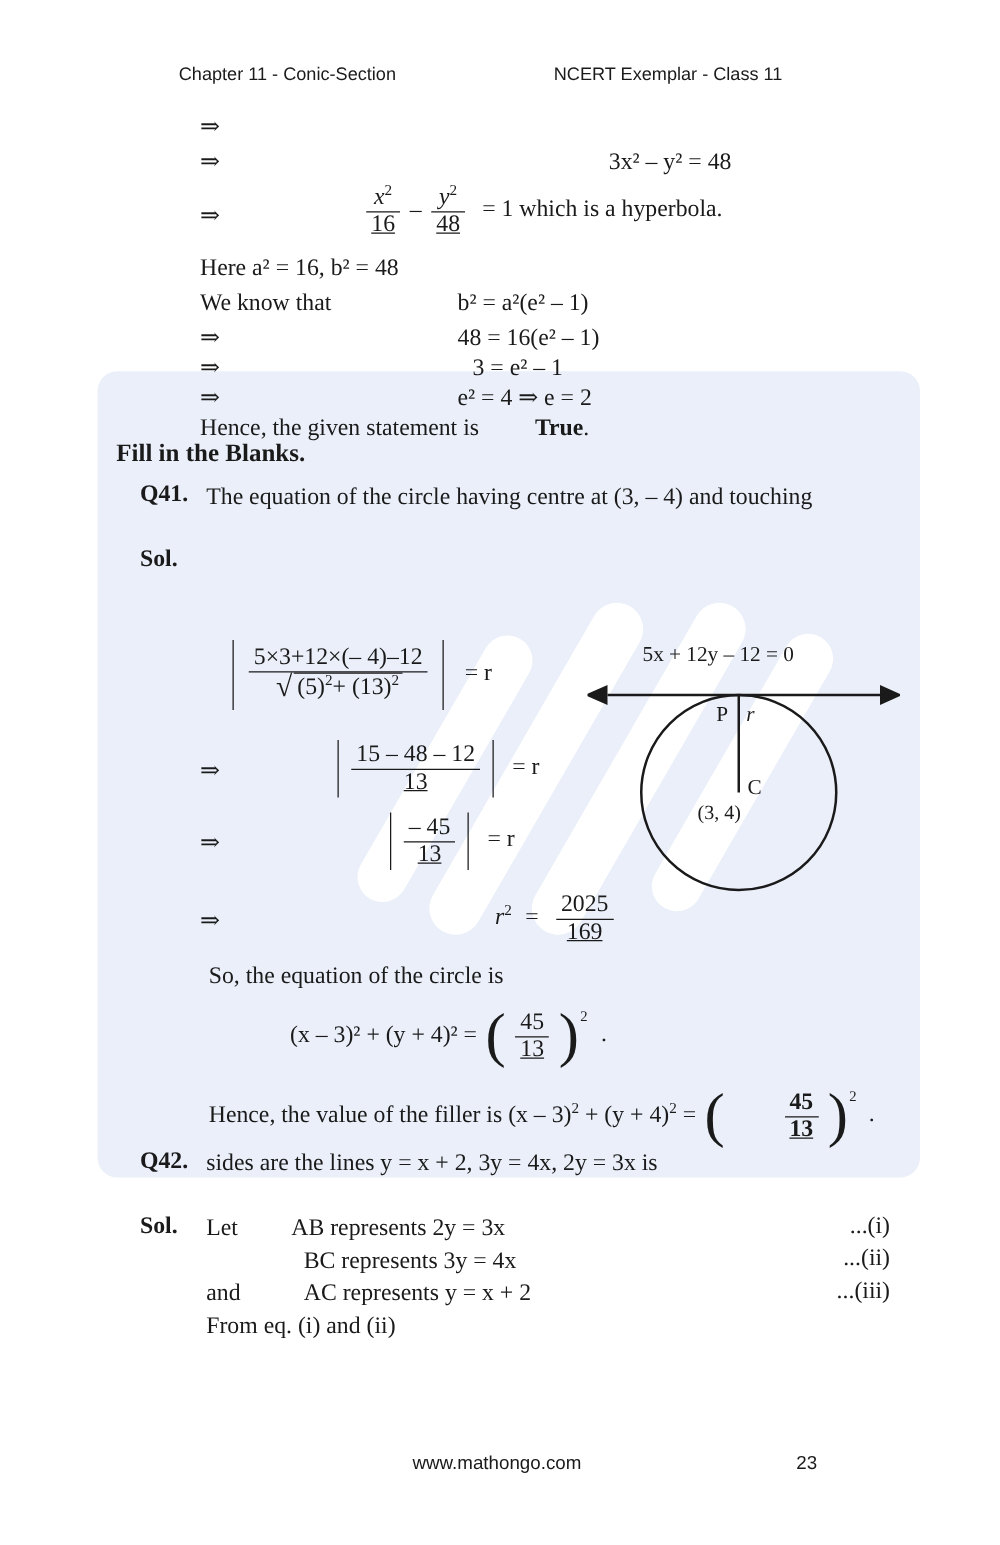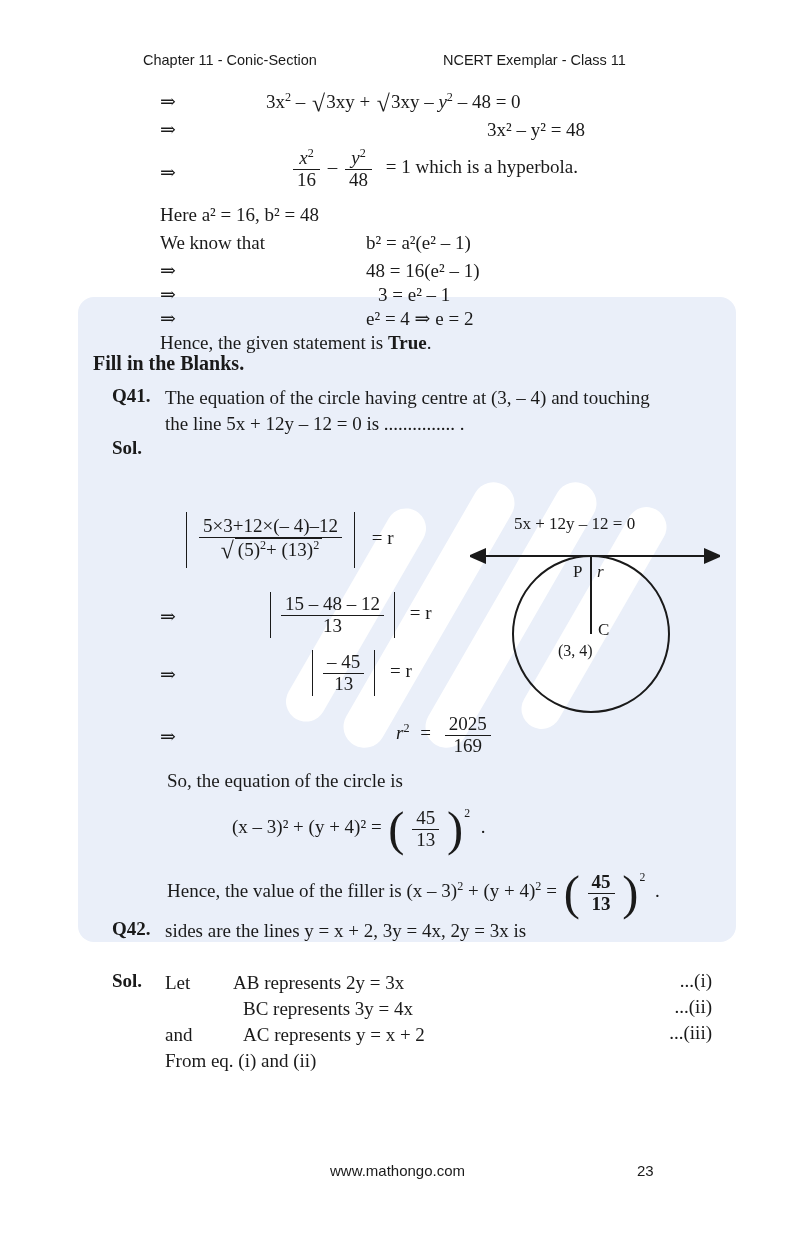--- a/index.html
+++ b/index.html
@@ -78,33 +78,33 @@
   .run-head .rh-right { width: 260px; }
 
   
   .line {
     position: absolute;
     font-size: 19px;
     line-height: 1.0;
     white-space: nowrap;
   }
   i.v  { font-style: italic; }
-  .bold { font-weight: bold; }
+  .bold { font-weight: bold; margin-left: 40px; }
   sup { font-size: 0.64em; vertical-align: super; line-height: 0; }
 
   
   .frac {
     display: inline-block;
     vertical-align: middle;
     text-align: center;
     line-height: 1.08;
     margin: 0 3px;
   }
   .frac .num { display: block; padding: 0 4px; }
-  .frac .den { display: block; border-top: 1.4px solid #1a1a1a; padding: 0 4px; }
+  .frac .den { display: block; border-top: 1.4px solid #1a1a1a; padding: 0 4px; text-decoration: underline; }
 
   
   .absbar {
     display: inline-block;
     vertical-align: middle;
     border-left: 1.5px solid #1a1a1a;
     border-right: 1.5px solid #1a1a1a;
     padding: 2px 7px;
   }
 
@@ -213,23 +213,20 @@
   </div>
 
   <div class="content">
 
     <div class="run-head">
       <span class="rh-left">Chapter 11 - Conic-Section</span>
       <span class="rh-right">NCERT Exemplar - Class 11</span>
     </div>
 
     <div class="line" style="left:160px; top:92px;">⇒</div>
-    <div class="line" style="left:266px; top:92px;">
-      <span>3x</span><sup>2</sup><span> – </span><span class="sqrt"><span class="radsign">√</span><span class="radicand" style="border-top:none; padding:0;">3xy</span></span><span> + </span><span class="sqrt"><span class="radsign">√</span><span class="radicand" style="border-top:none; padding:0;">3xy</span></span><span> – </span><i class="v">y</i><sup>2</sup><span> – 48  = 0</span>
-    </div>
 
     <div class="line" style="left:160px; top:120px;">⇒</div>
     <div class="line" style="left:487px; top:120px;">3x² – y² = 48</div>
 
     <div class="line" style="left:160px; top:163px;">⇒</div>
     <div class="line" style="left:290px; top:148px;">
       <span class="frac">
         <span class="num"><i class="v">x</i><sup>2</sup></span>
         <span class="den">16</span>
       </span>
@@ -256,21 +253,20 @@
 
     <div class="line" style="left:160px; top:333px;">
       <span>Hence, the given statement is </span><span class="bold">True</span><span>.</span>
     </div>
 
     <div class="fib-head">Fill in the Blanks.</div>
 
     <div class="qlabel" style="left:112px; top:385px;">Q41.</div>
     <div class="qbody" style="left:165px; top:385px; width:548px;">
       <div>The equation of the circle having centre at (3, – 4) and touching</div>
-      <div>the line 5x + 12y – 12 = 0 is ............... .</div>
     </div>
 
     <div class="qlabel" style="left:112px; top:437px;">Sol.</div>
 
     <div class="line" style="left:186px; top:512px; font-size:19px;">
       <span class="absbar" style="padding:4px 9px;">
         <span class="frac">
           <span class="num">5×3+12×(– 4)–12</span>
           <span class="den">
             <span class="sqrt"><span class="radsign">√</span><span class="radicand"><span><span>(5)</span><sup>2</sup></span><span>+ (13)</span><sup>2</sup></span></span>

